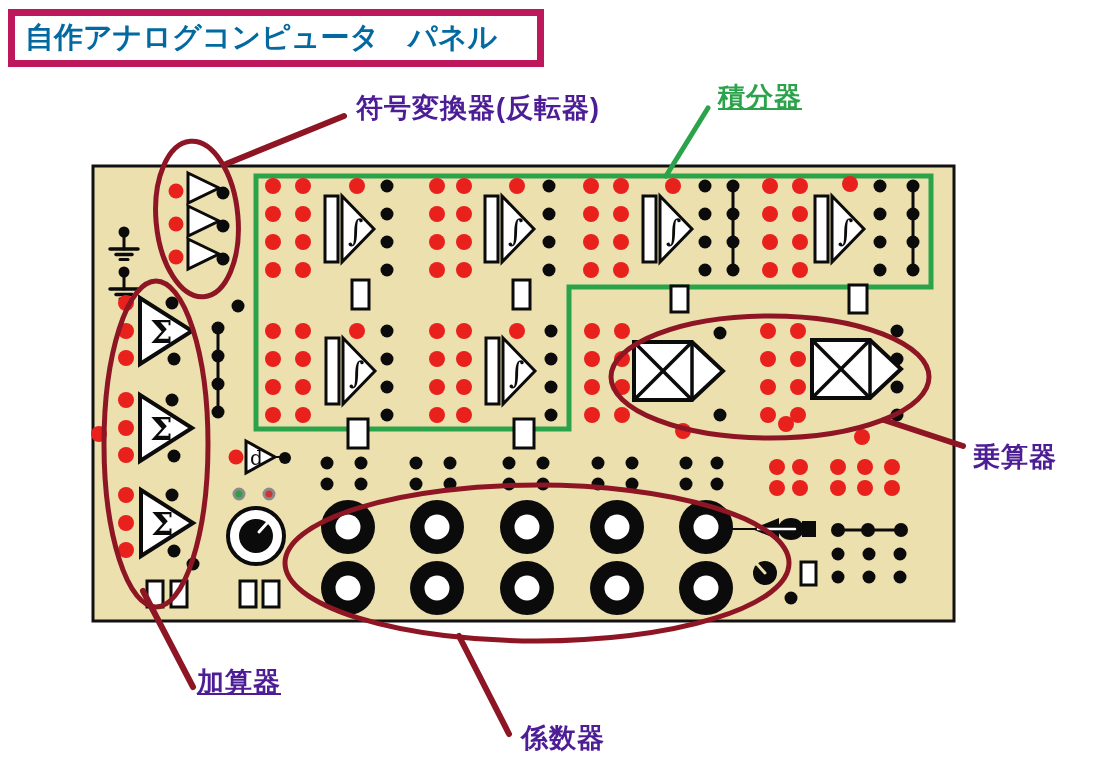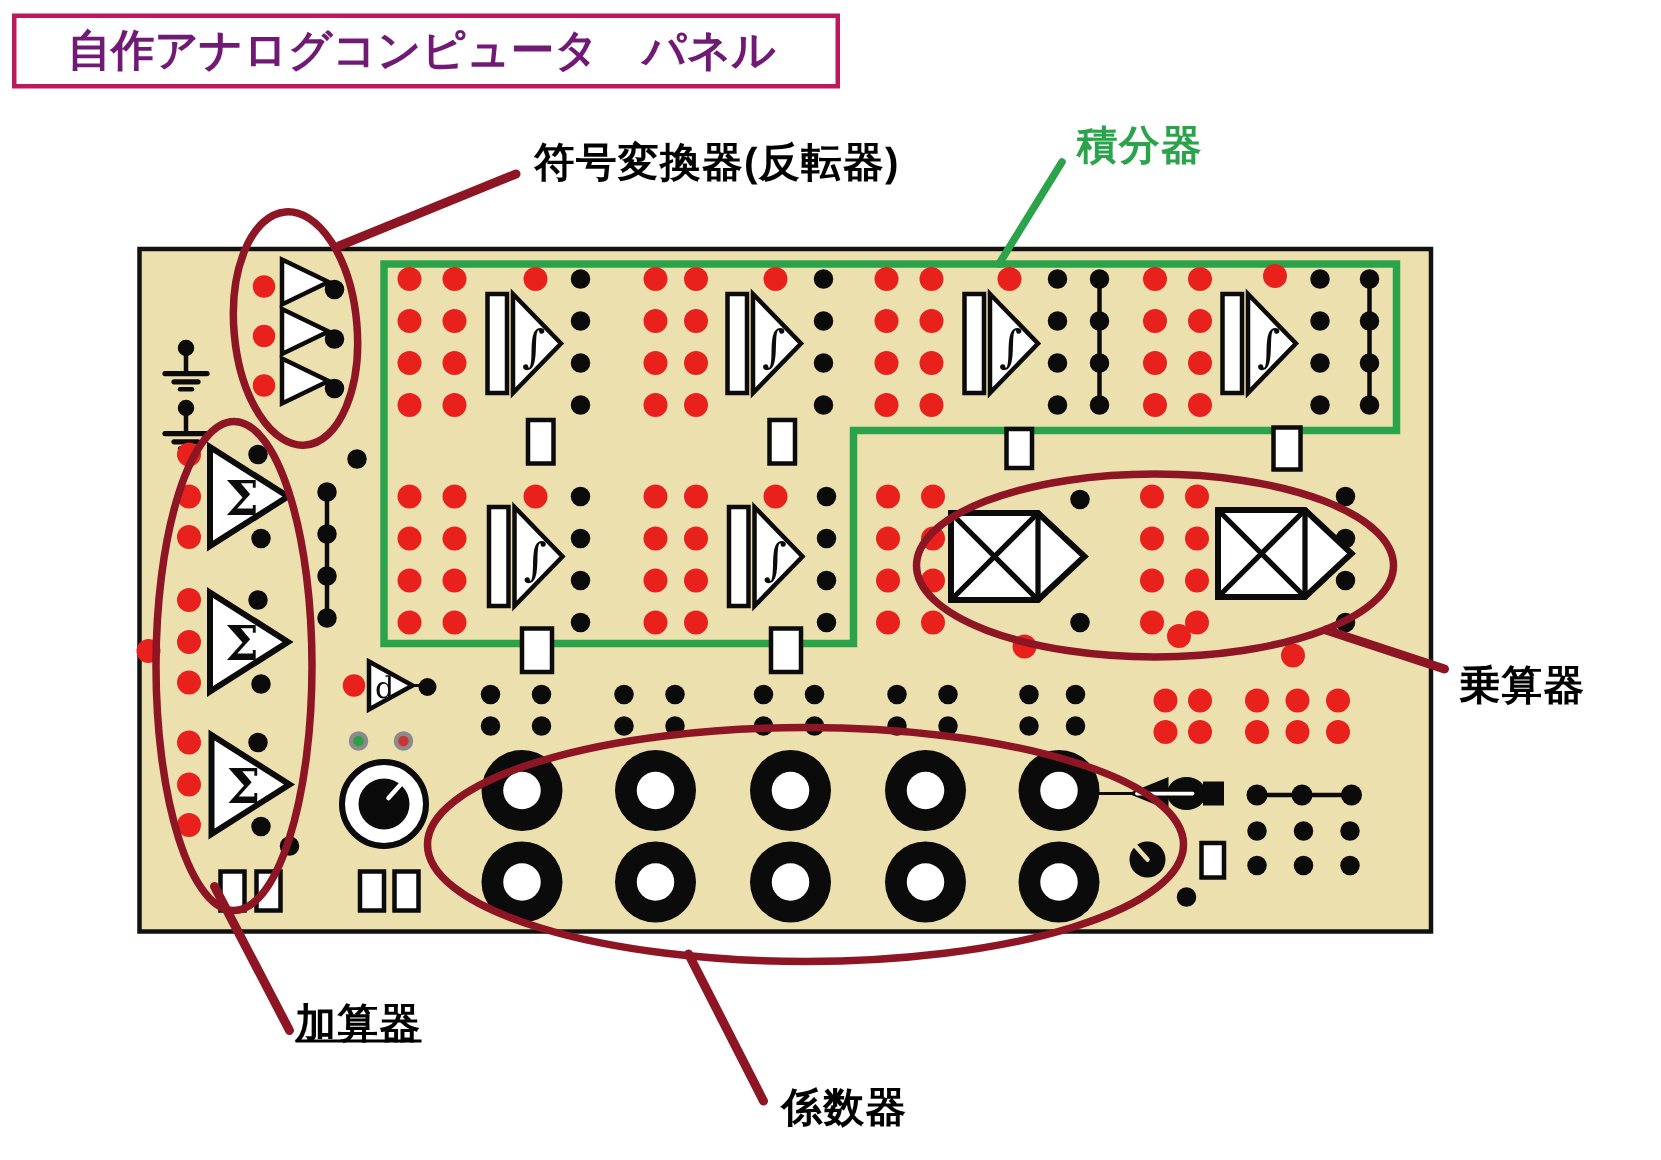--- a/index.html
+++ b/index.html
@@ -1,22 +1,22 @@
 <!DOCTYPE html>
 <html><head>
 <meta charset="utf-8">
 <style>
   html,body{margin:0;padding:0;background:#ffffff;}
   .stage{position:relative;width:1107px;height:773px;background:#ffffff;overflow:hidden;
          font-family:"Liberation Sans", sans-serif;}
-  .titlebox{position:absolute;left:8px;top:9px;width:512px;height:44px;border:3px solid #be185d;
-            display:flex;align-items:center;padding-left:34px;font-size:29px;font-weight:bold;
-            color:#701a75;background:#fff;}
+  .titlebox{position:absolute;left:8px;top:9px;width:512px;height:44px;border:7px solid #be185d;
+            display:flex;align-items:center;padding-left:10px;font-size:29px;font-weight:bold;
+            color:#0369a1;background:#fff;}
   .ann{position:absolute;font-weight:bold;font-size:27px;white-space:nowrap;letter-spacing:1px;}
-  .maroon{color:#000000;}
+  .maroon{color:#4c1d95;}
   .green{color:#2BA34A;}
   svg{position:absolute;left:0;top:0;}
   svg text{user-select:none;}
 </style>
 </head>
 <body>
 
 <div class="stage">
   <svg width="1107" height="773" viewBox="0 0 1107 773">
       <rect x="93" y="166" width="861" height="455" fill="#EDE0AF" stroke="#111111" stroke-width="3"></rect>
@@ -376,17 +376,17 @@
       <line x1="344" y1="116" x2="226" y2="164" stroke="#8E1624" stroke-width="6" stroke-linecap="round"></line>
       <line x1="708" y1="108" x2="666" y2="176" stroke="#2BA34A" stroke-width="5" stroke-linecap="round"></line>
       <line x1="884" y1="420" x2="963" y2="446" stroke="#8E1624" stroke-width="6" stroke-linecap="round"></line>
       <line x1="143" y1="591" x2="193" y2="687" stroke="#8E1624" stroke-width="6" stroke-linecap="round"></line>
       <line x1="459" y1="636" x2="509" y2="734" stroke="#8E1624" stroke-width="6" stroke-linecap="round"></line>
     </svg>
   <div class="titlebox">
     <span>自作アナログコンピュータ　パネル</span>
   </div>
   <div class="ann maroon" style="left:356px;top:90px;">符号変換器(反転器)</div>
-  <div class="ann green" style="left:718px;top:79px;">積分器</div>
+  <div class="ann green" style="left:718px;top:79px;text-decoration:underline;">積分器</div>
   <div class="ann maroon" style="left:973px;top:439px;text-align:center;">乗算器</div>
   <div class="ann maroon" style="left:197px;top:664px;text-decoration:underline;">加算器</div>
   <div class="ann maroon" style="left:521px;top:720px;">係数器</div>
 </div>
 
 </body></html>

